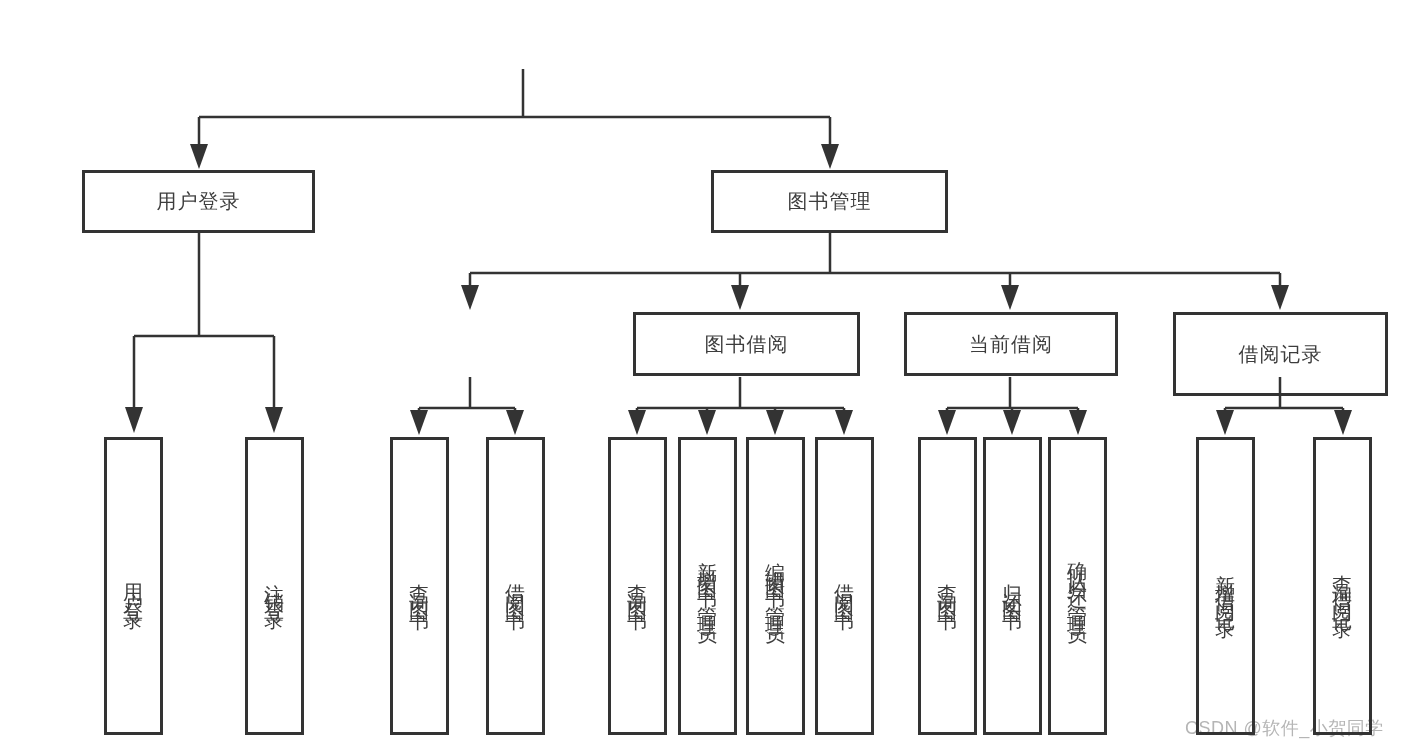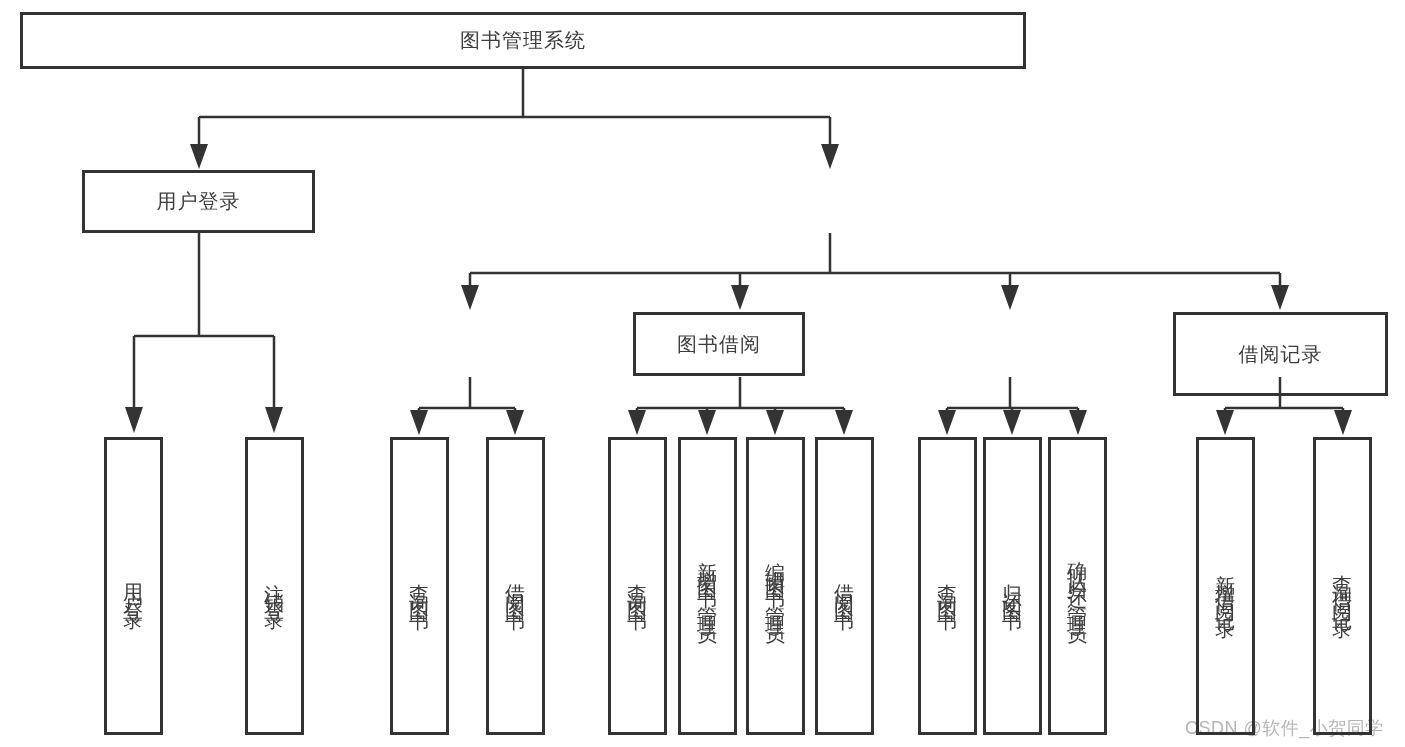--- a/index.html
+++ b/index.html
@@ -88,25 +88,26 @@
       <polygon class="head" points="938,410 956,410 947,435"></polygon>
       <polygon class="head" points="1003,410 1021,410 1012,435"></polygon>
       <polygon class="head" points="1069,410 1087,410 1078,435"></polygon>
       <polygon class="head" points="1216,410 1234,410 1225,435"></polygon>
       <polygon class="head" points="1334,410 1352,410 1343,435"></polygon>
     </g>
   </svg>
 
   <div class="watermark">CSDN @软件_小贺同学</div>
 
-  <div class="box" style="left:20px;top:12px;width:1006px;height:57px">图书管理系统</div>
 
   <div class="box" style="left:82px;top:170px;width:233px;height:63px">用户登录</div>
+  <div class="box" style="left:711px;top:170px;width:237px;height:63px">图书管理</div>
 
-  <div class="box" style="left:633px;top:312px;width:172px;height:64px">图书借阅</div>
+  <div class="box" style="left:633px;top:312px;width:227px;height:64px">图书借阅</div>
+  <div class="box" style="left:904px;top:312px;width:214px;height:64px">当前借阅</div>
   <div class="box" style="left:1173px;top:312px;width:215px;height:84px">借阅记录</div>
 
   <div class="box leaf" style="left:104px;top:437px;width:59px;height:298px">
     <span class="vtext">用户登录</span>
   </div>
   <div class="box leaf" style="left:245px;top:437px;width:59px;height:298px">
     <span class="vtext">注销登录</span>
   </div>
 
   <div class="box leaf" style="left:390px;top:437px;width:59px;height:298px">

